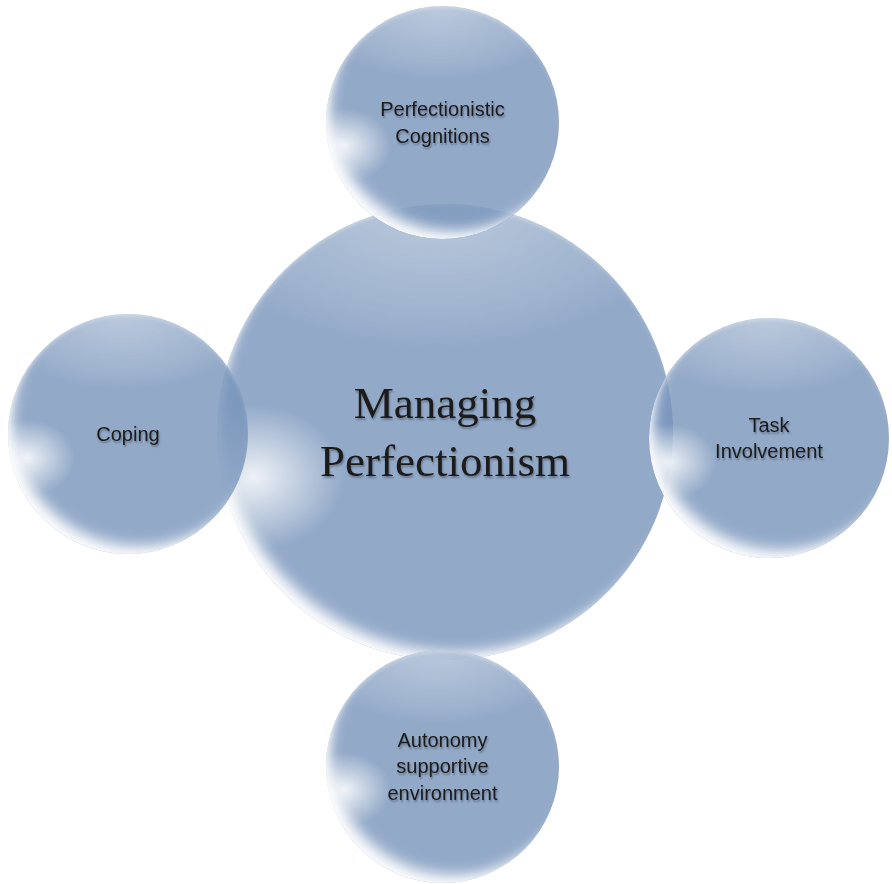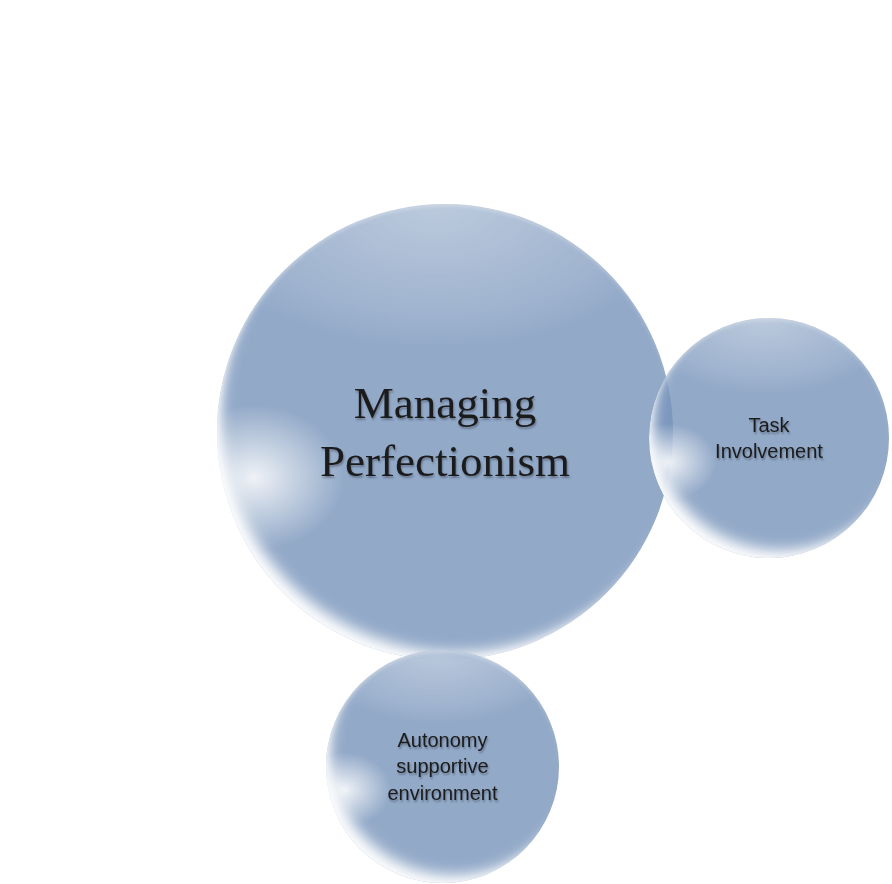--- a/index.html
+++ b/index.html
@@ -53,23 +53,29 @@
 </style>
 </head>
 <body>
 
 <div class="canvas">
 
   <div class="bubble center">
     <div class="label">Managing Perfectionism</div>
   </div>
 
+  <div class="bubble top">
+    <div class="label">Perfectionistic Cognitions</div>
+  </div>
 
   <div class="bubble right">
     <div class="label">Task Involvement</div>
   </div>
 
   <div class="bubble bottom">
     <div class="label">Autonomy supportive environment</div>
   </div>
 
+  <div class="bubble left">
+    <div class="label">Coping</div>
+  </div>
 
 </div>
 
 </body></html>

